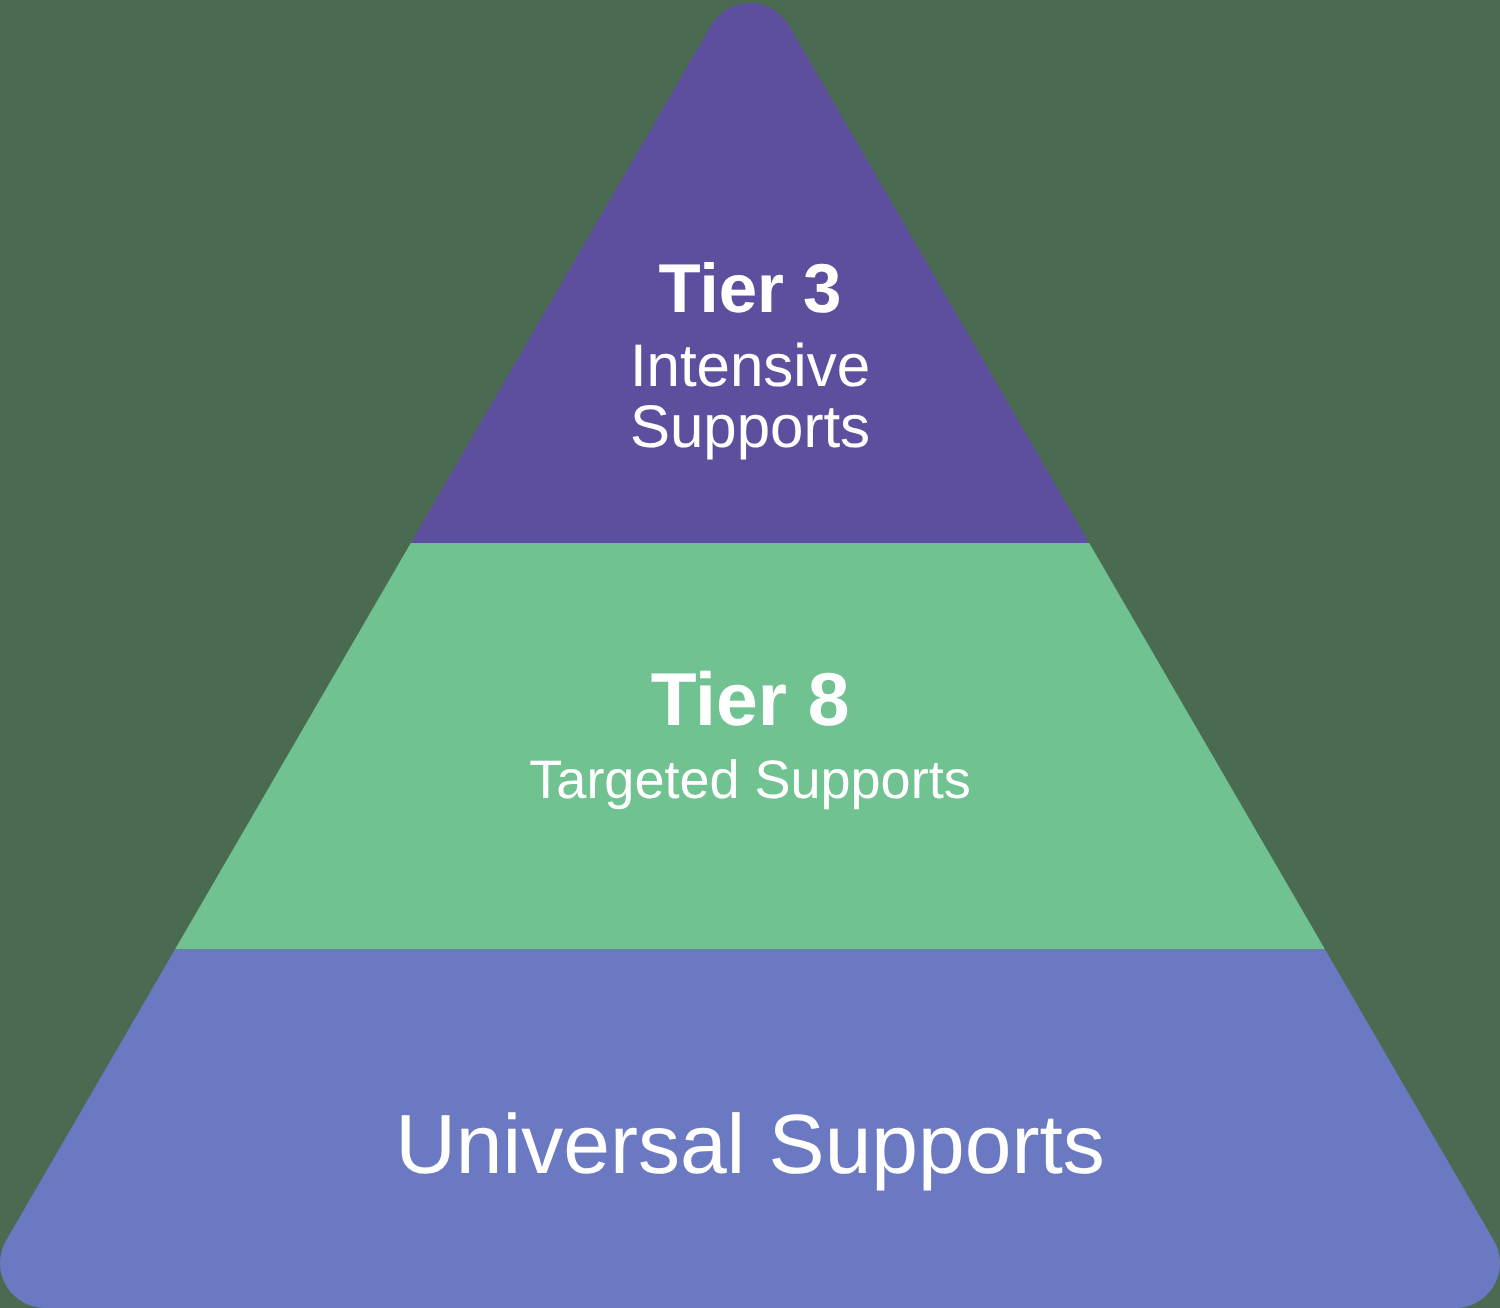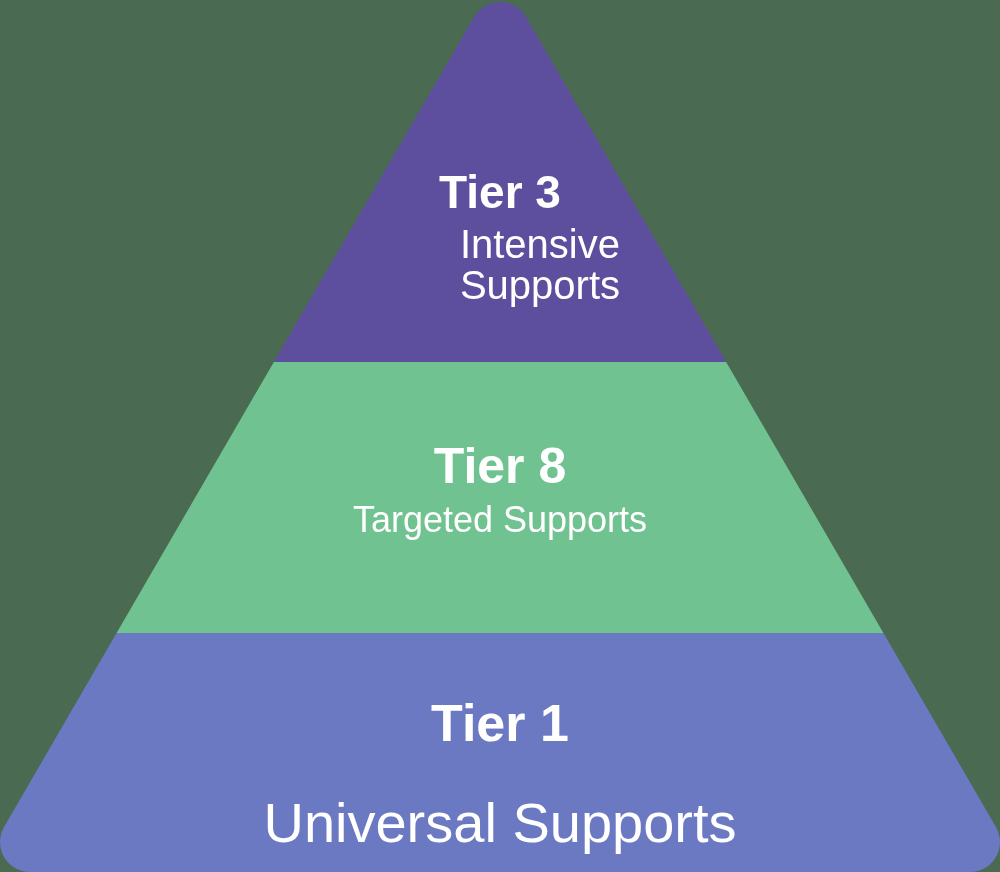--- a/index.html
+++ b/index.html
@@ -38,21 +38,21 @@
     font-weight: 700;
     line-height: 1.15;
   }
   .tier-sub {
     font-weight: 400;
     line-height: 1.04;
     margin-top: 5px;
   }
   .label-tier3 { top: 166px; }
   .label-tier3 .tier-title { font-size: 46px; }
-  .label-tier3 .tier-sub   { font-size: 40px; max-width: 240px; margin-left: auto; margin-right: auto; text-align: right; }
+  .label-tier3 .tier-sub   { font-size: 40px; max-width: 240px; margin-left: auto; margin-right: auto; }
   .label-tier2 { top: 438px; }
   .label-tier2 .tier-title { font-size: 50px; }
   .label-tier2 .tier-sub   { font-size: 36px; }
   .label-tier1 { top: 694px; }
   .label-tier1 .tier-title { font-size: 52px; }
   .label-tier1 .tier-sub   { font-size: 56px; margin-top: 40px; }
 </style>
 </head>
 <body bgcolor="#4a6b51">
 
@@ -75,17 +75,16 @@
     <div class="tier-title">Tier 3</div>
     <div class="tier-sub">Intensive Supports</div>
   </div>
 
   <div class="tier-label label-tier2">
     <div class="tier-title">Tier 8</div>
     <div class="tier-sub">Targeted Supports</div>
   </div>
 
   <div class="tier-label label-tier1">
-    <div class="tier-title">Tier 1</div>
     <div class="tier-sub">Universal Supports</div>
   </div>
 
 </div>
 
 </body></html>

